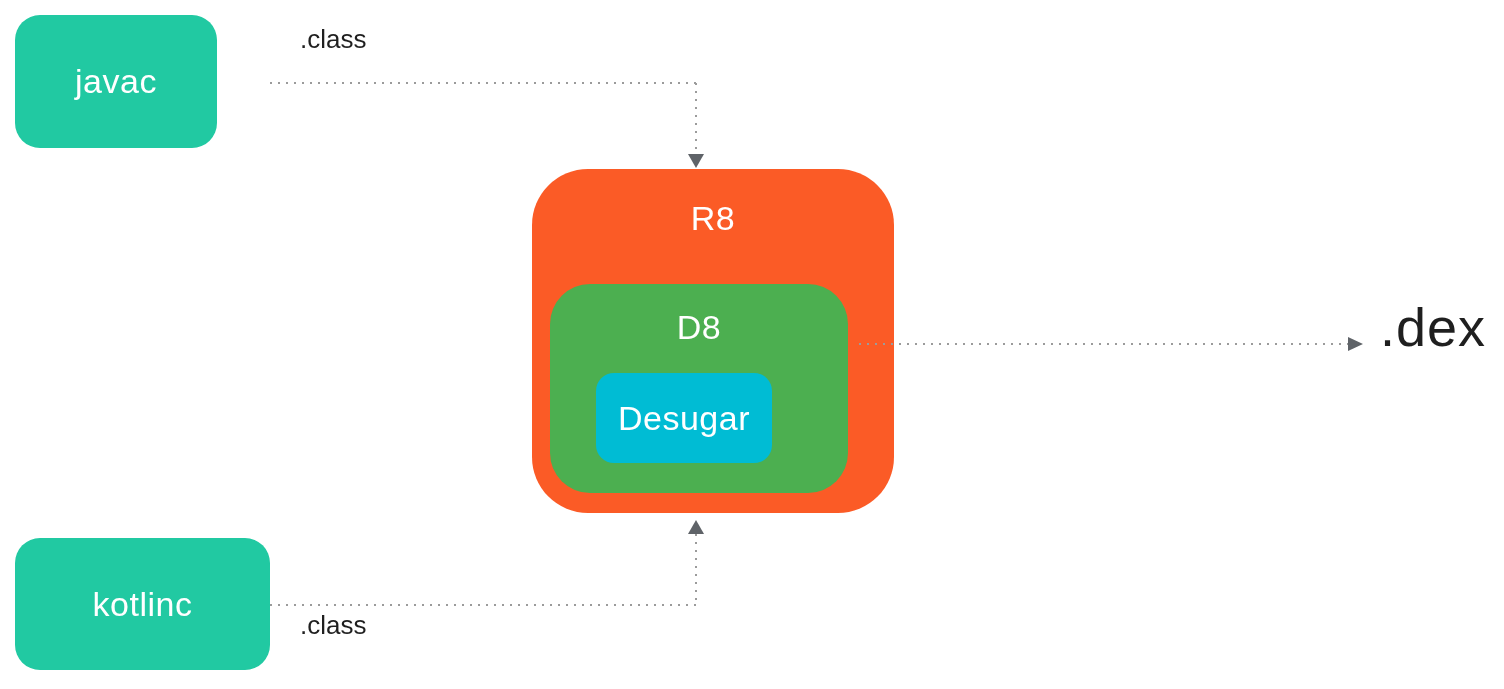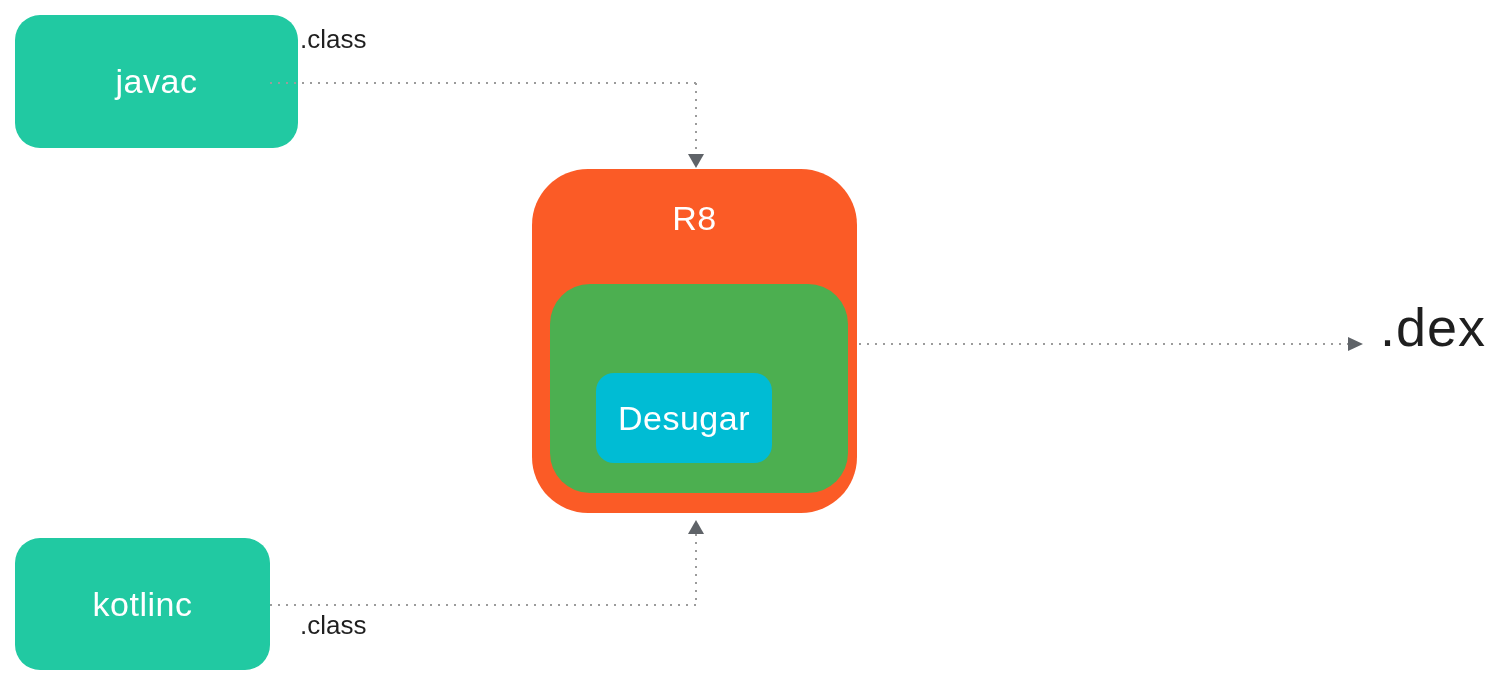--- a/index.html
+++ b/index.html
@@ -28,28 +28,29 @@
     letter-spacing: 0.5px;
   }
   
   .src-node {
     display: flex;
     align-items: center;
     justify-content: center;
     border-radius: 25px;
     background: var(--node-teal, #21C9A2);
   }
-  .node-javac   { left: 15px;  top: 15px;  width: 283px; height: 133px; }
+  .node-javac   { left: 15px;  top: 15px;  width: 202px; height: 133px; }
   .node-kotlinc { left: 15px;  top: 538px; width: 255px; height: 132px; align-items: center; }
 
   
   .node-r8 {
     left: 532px; top: 169px; width: 325px; height: 344px;
     border-radius: 56px;
     background: var(--node-orange, #FB5B26);
+    padding-left: 37px;
   }
   .node-d8 {
     left: 18px; top: 115px; width: 298px; height: 209px;
     border-radius: 40px;
     background: var(--node-green, #4CAF50);
   }
   .node-desugar {
     left: 46px; top: 89px; width: 176px; height: 90px;
     border-radius: 18px;
     background: var(--node-cyan, #00BCD4);
@@ -126,20 +127,23 @@
 
   <div class="node src-node node-kotlinc">
     <span class="node-label">kotlinc</span>
   </div>
 
   <div class="node node-r8">
     <div class="top-title r8-title">
       <span class="node-label">R8</span>
     </div>
     <div class="node node-d8">
+      <div class="top-title d8-title">
+        <span class="node-label">D8</span>
+      </div>
       <div class="node node-desugar">
         <span class="node-label">Desugar</span>
       </div>
     </div>
   </div>
 
   <div class="dotline-h line-javac-h"></div>
   <div class="dotline-v line-javac-v"></div>
   <div class="arrowhead arrow-down"></div>
   <div class="edge-label label-class-top">.class</div>

